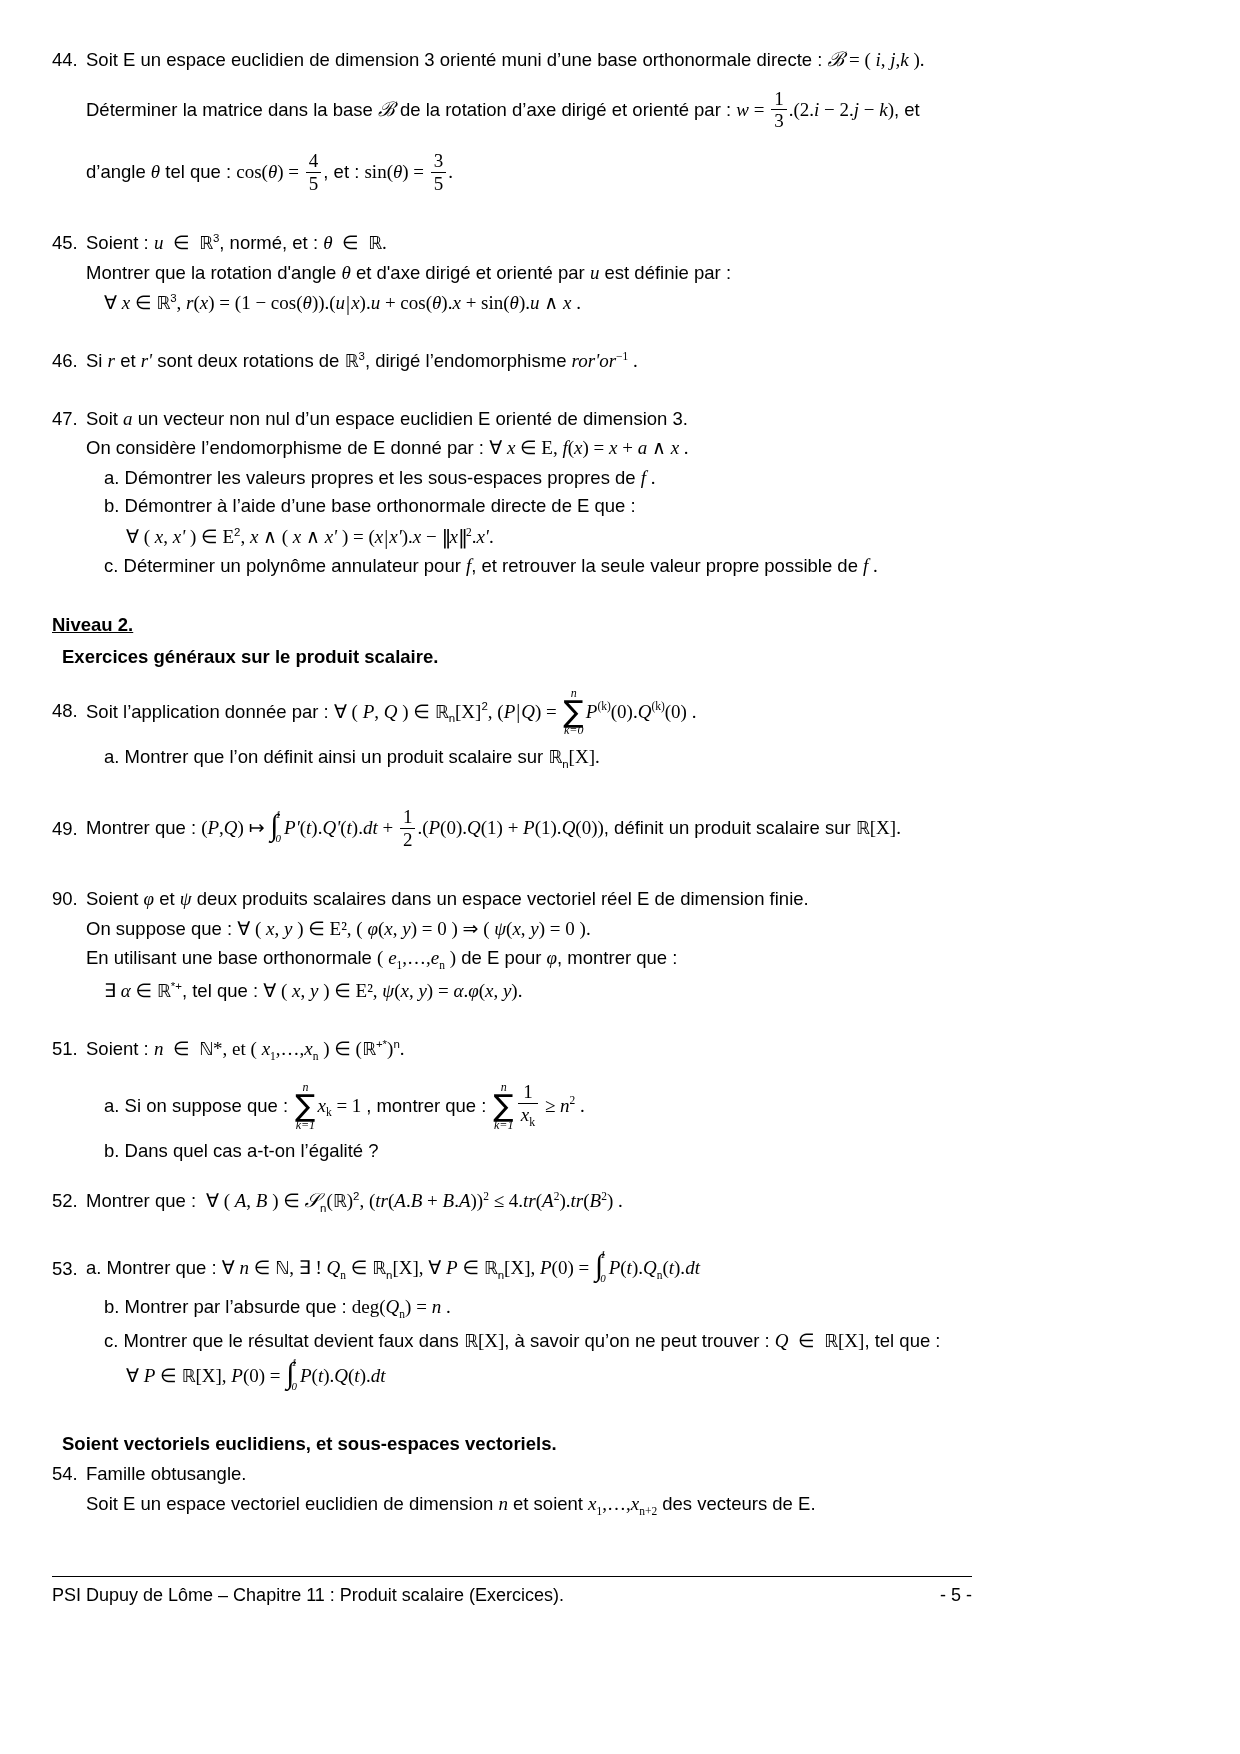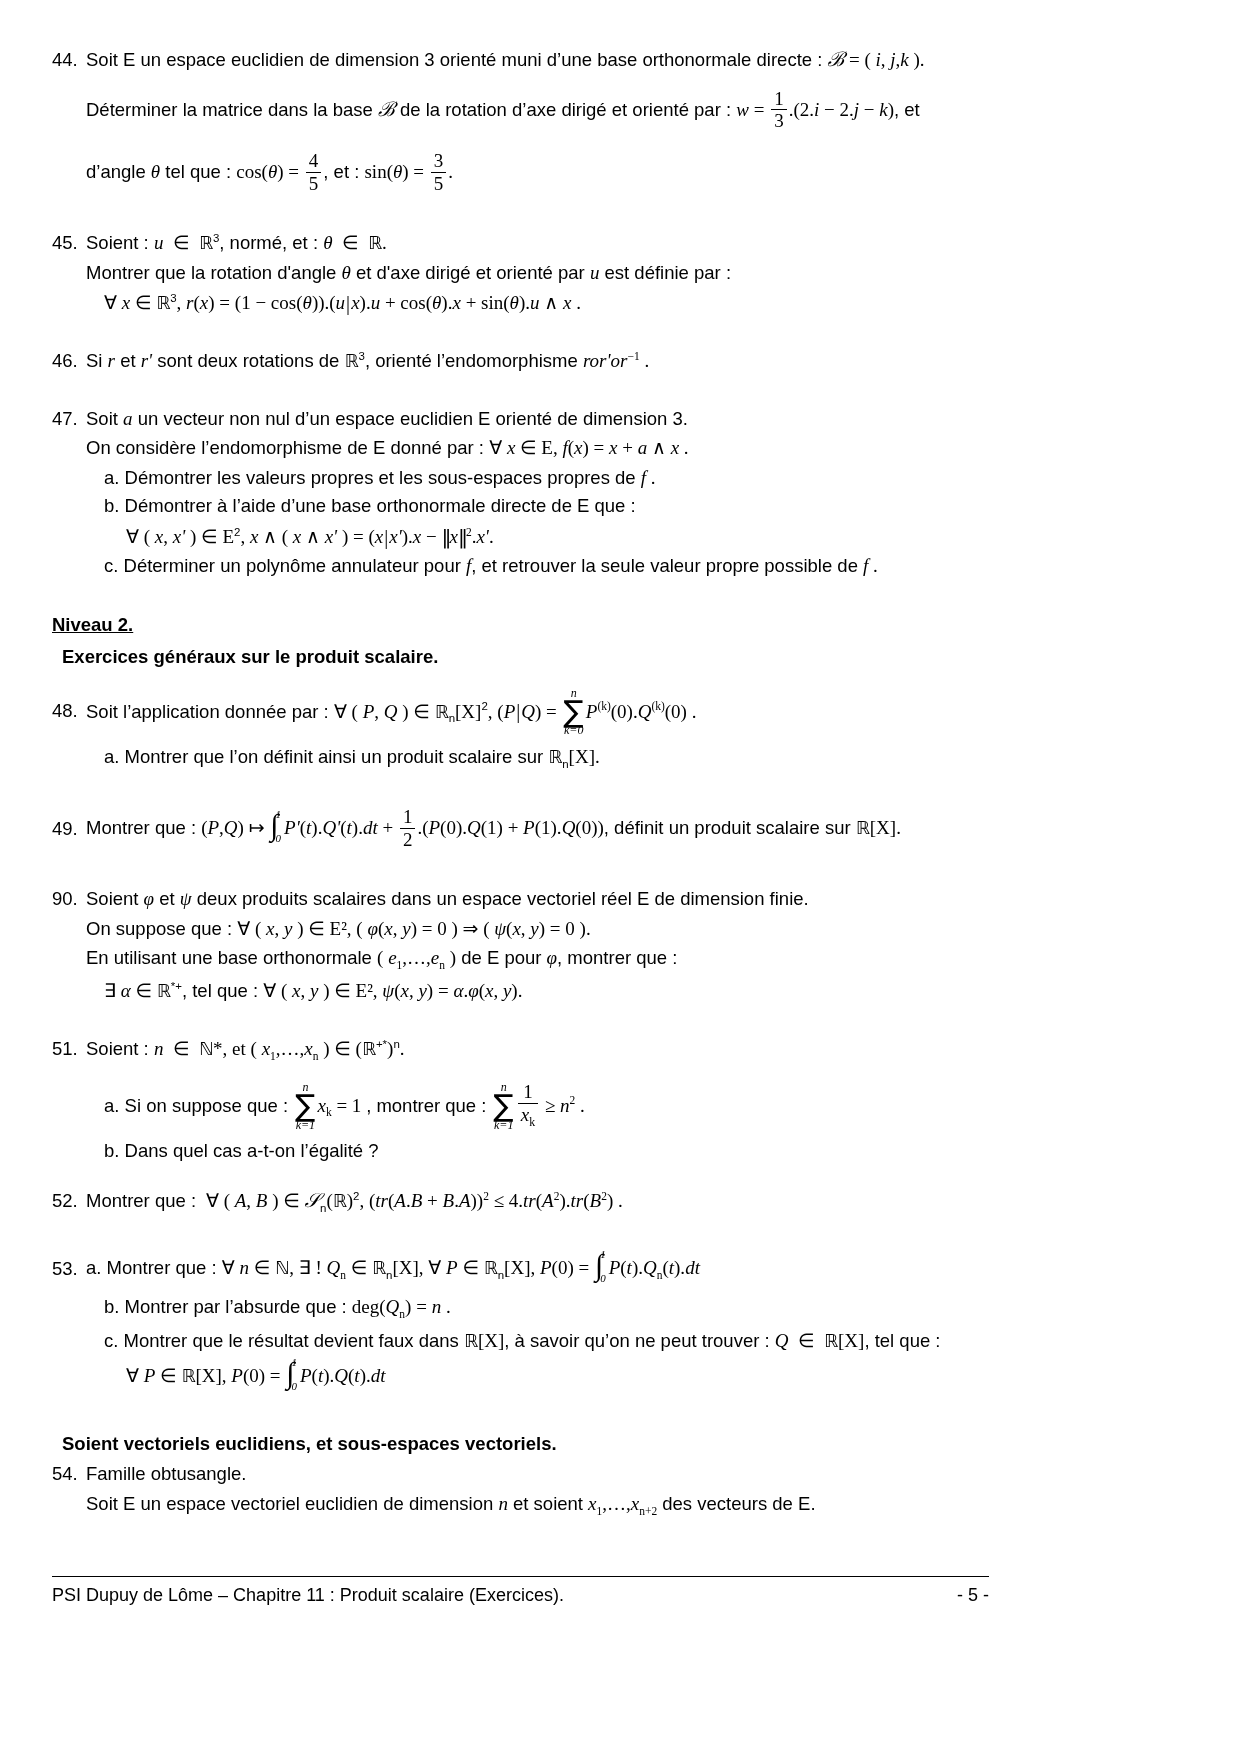--- a/index.html
+++ b/index.html
@@ -198,21 +198,21 @@
   .h-bold {
     font-weight: bold;
     font-size: 18.5px;
     margin-left: 10px;
   }
 
   
   .footer {
     position: absolute;
     left: 52px;
-    right: 43px;
+    right: 60px;
     bottom: 148px;
     border-top: 1.6px solid #000;
     padding-top: 8px;
     display: flex;
     justify-content: space-between;
     align-items: baseline;
     font-size: 18px;
   }
 </style>
 </head>
@@ -245,21 +245,21 @@
     </div>
     <div class="line ind2">
       <span class="mr">∀&nbsp;</span><span class="m">x</span><span class="mr"> ∈ </span><span class="bb">ℝ</span><sup class="sn">3</sup><span class="mr">, </span><span class="m">r</span><span class="mr">(</span><span class="m">x</span><span class="mr">) = (1 − cos(</span><span class="m">θ</span><span class="mr">)).(</span><span class="m">u</span><span class="vbar">|</span><span class="m">x</span><span class="mr">).</span><span class="m">u</span><span class="mr"> + cos(</span><span class="m">θ</span><span class="mr">).</span><span class="m">x</span><span class="mr"> + sin(</span><span class="m">θ</span><span class="mr">).</span><span class="m">u</span><span class="mr"> ∧ </span><span class="m">x</span><span class="mr"> .</span>
     </div>
   </div>
 
   <div class="gap-l"></div>
 
   <div class="ex">
     <div class="line">
-      <span class="num">46.</span><span>Si </span><span class="m">r</span><span> et </span><span class="m">r'</span><span> sont deux rotations de </span><span class="bb">ℝ</span><sup class="sn">3</sup><span>, orienté l’endomorphisme </span><span class="m">ror'or</span><sup class="s">−1</sup><span class="mr"> .</span>
+      <span class="num">46.</span><span>Si </span><span class="m">r</span><span> et </span><span class="m">r'</span><span> sont deux rotations de </span><span class="bb">ℝ</span><sup class="sn">3</sup><span>, dirigé l’endomorphisme </span><span class="m">ror'or</span><sup class="s">−1</sup><span class="mr"> .</span>
     </div>
   </div>
 
   <div class="gap-l"></div>
 
   <div class="ex">
     <div class="line">
       <span class="num">47.</span><span>Soit </span><span class="m">a</span><span> un vecteur non nul d’un espace euclidien E orienté de dimension 3.</span>
     </div>
     <div class="line ind1">

